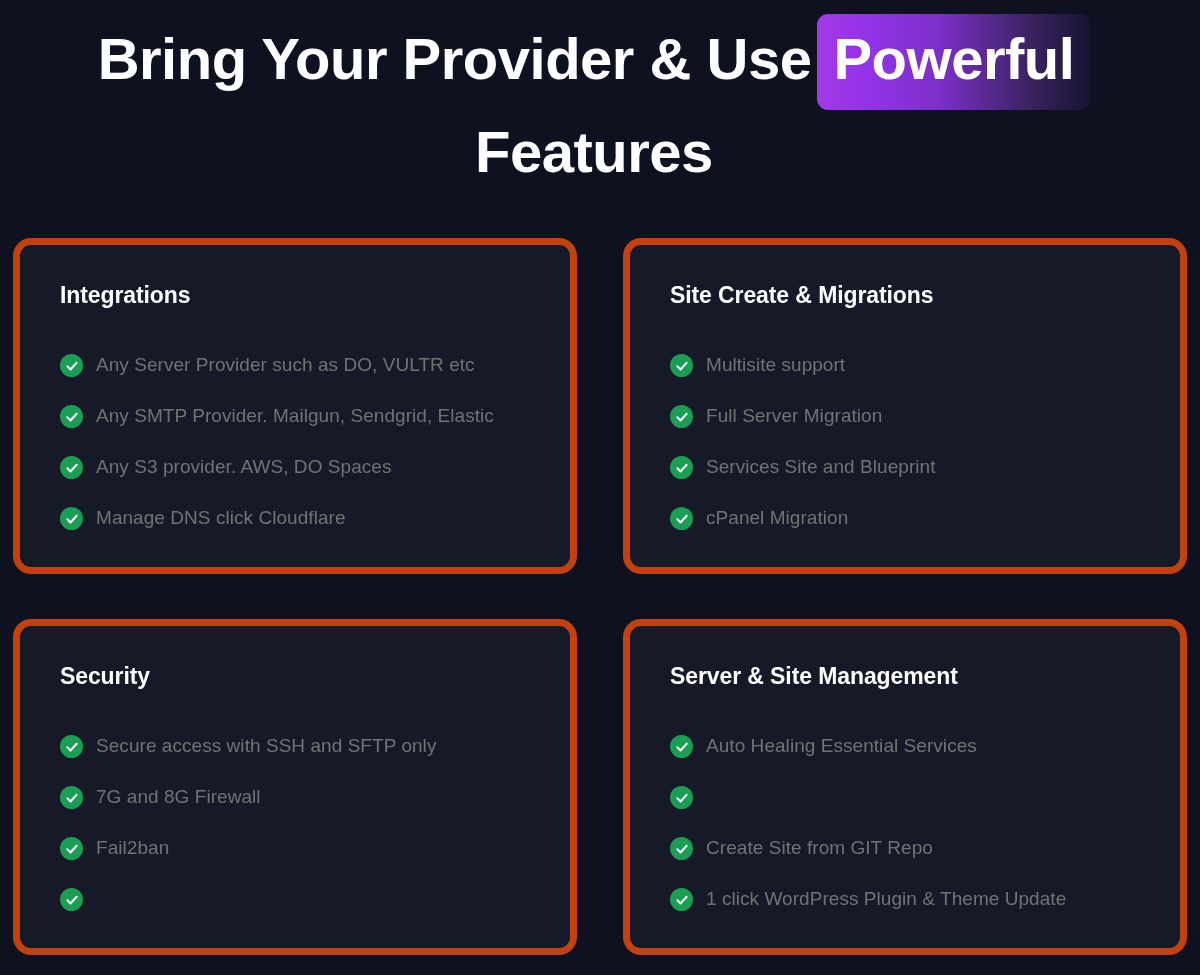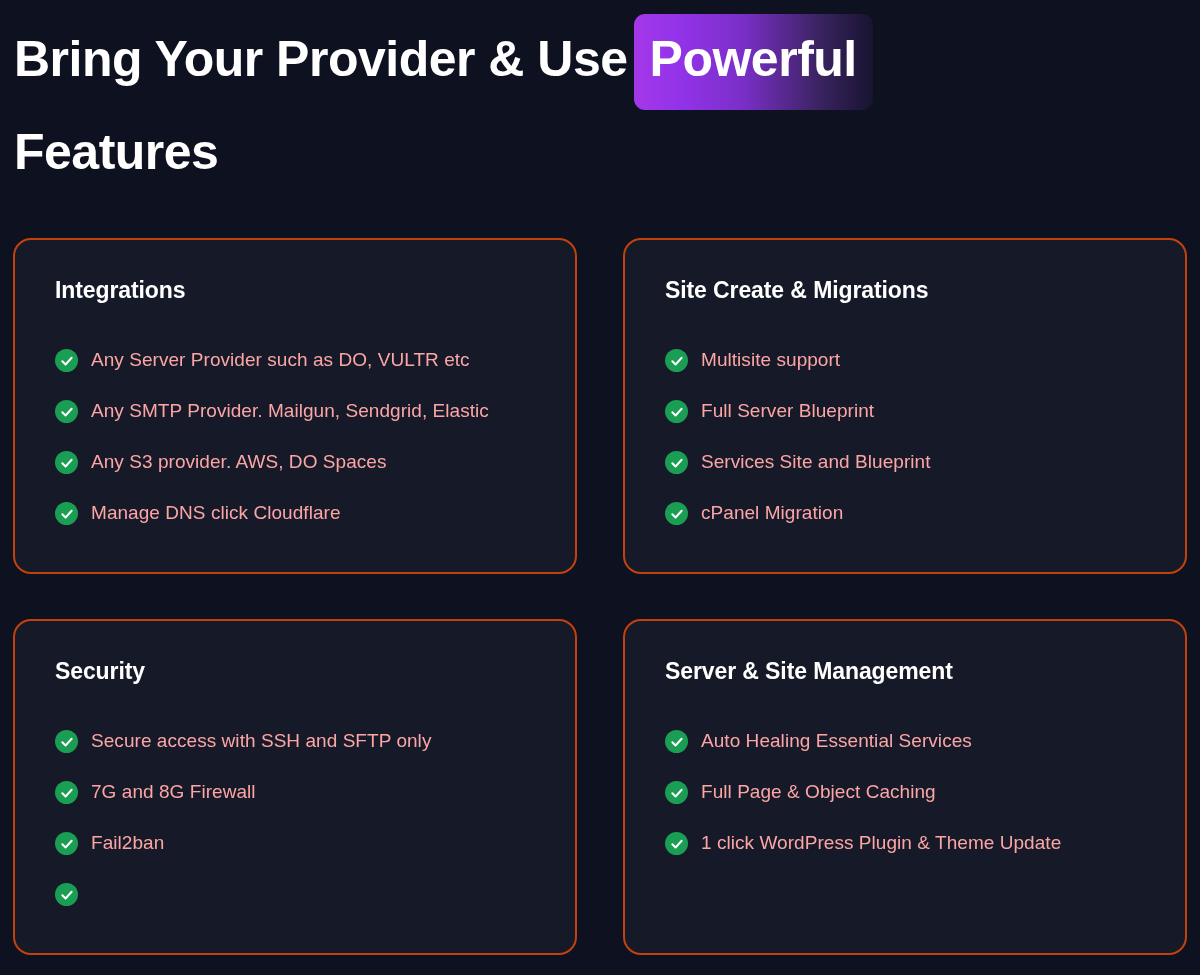--- a/index.html
+++ b/index.html
@@ -23,26 +23,27 @@
     height: 975px;
     background: #0e1120;
   }
 
   
   .heading {
     position: absolute;
     left: 14px;
     top: 14px;
     width: 1160px;
-    font-size: 50px;
+    font-size: 58px;
     line-height: 84px;
     font-weight: 700;
     letter-spacing: -0.5px;
     color: #ffffff;
     white-space: normal;
+    text-align: center;
   }
 
   .heading-line { display: block; }
 
   .hl-badge {
     display: inline-block;
     padding: 3px 16px 9px 16px;
     margin-left: 6px;
     border-radius: 11px;
     background: linear-gradient(90deg, #a438e8 0%, #9333ea 18%, #7b2fc9 45%, #3a2360 78%, #171430 100%);
@@ -58,21 +59,21 @@
     width: 1174px;
     display: grid;
     grid-template-columns: 564px 564px;
     grid-template-rows: 336px 336px;
     column-gap: 46px;
     row-gap: 45px;
   }
 
   .card {
     background: #161a28;
-    border: 2px solid #c2410c;
+    border: 7px solid #c2410c;
     border-radius: 18px;
     padding: 39px 40px 0 40px;
     overflow: hidden;
   }
 
   .card-title {
     font-size: 23px;
     font-weight: 700;
     line-height: 1;
     letter-spacing: -0.1px;
@@ -105,21 +106,21 @@
   .check-icon svg {
     display: block;
     width: 14px;
     height: 14px;
   }
 
   .feature-label {
     font-size: 19px;
     line-height: 1.2;
     font-weight: 400;
-    color: #fca5a5;
+    color: #737373;
     letter-spacing: 0.05px;
     white-space: nowrap;
   }
 </style>
 </head>
 <body>
 
 <div class="page">
 
   <h1 class="heading">
@@ -177,21 +178,21 @@
               </svg>
           </span>
           <span class="feature-label">Multisite support</span>
         </li>
         <li class="feature-item">
           <span class="check-icon">
             <svg viewBox="0 0 24 24" fill="none" stroke="#ffffff" stroke-width="3.4" stroke-linecap="round" stroke-linejoin="round">
                 <polyline points="4,12.5 9.5,18 20,6.5"></polyline>
               </svg>
           </span>
-          <span class="feature-label">Full Server Blueprint</span>
+          <span class="feature-label">Full Server Migration</span>
         </li>
         <li class="feature-item">
           <span class="check-icon">
             <svg viewBox="0 0 24 24" fill="none" stroke="#ffffff" stroke-width="3.4" stroke-linecap="round" stroke-linejoin="round">
                 <polyline points="4,12.5 9.5,18 20,6.5"></polyline>
               </svg>
           </span>
           <span class="feature-label">Services Site and Blueprint</span>
         </li>
         <li class="feature-item">
@@ -252,21 +253,28 @@
               </svg>
           </span>
           <span class="feature-label">Auto Healing Essential Services</span>
         </li>
         <li class="feature-item">
           <span class="check-icon">
             <svg viewBox="0 0 24 24" fill="none" stroke="#ffffff" stroke-width="3.4" stroke-linecap="round" stroke-linejoin="round">
                 <polyline points="4,12.5 9.5,18 20,6.5"></polyline>
               </svg>
           </span>
-          <span class="feature-label">Full Page &amp; Object Caching</span>
+        </li>
+        <li class="feature-item">
+          <span class="check-icon">
+            <svg viewBox="0 0 24 24" fill="none" stroke="#ffffff" stroke-width="3.4" stroke-linecap="round" stroke-linejoin="round">
+                <polyline points="4,12.5 9.5,18 20,6.5"></polyline>
+              </svg>
+          </span>
+          <span class="feature-label">Create Site from GIT Repo</span>
         </li>
         <li class="feature-item">
           <span class="check-icon">
             <svg viewBox="0 0 24 24" fill="none" stroke="#ffffff" stroke-width="3.4" stroke-linecap="round" stroke-linejoin="round">
                 <polyline points="4,12.5 9.5,18 20,6.5"></polyline>
               </svg>
           </span>
           <span class="feature-label">1 click WordPress Plugin &amp; Theme Update</span>
         </li>
       </ul>

